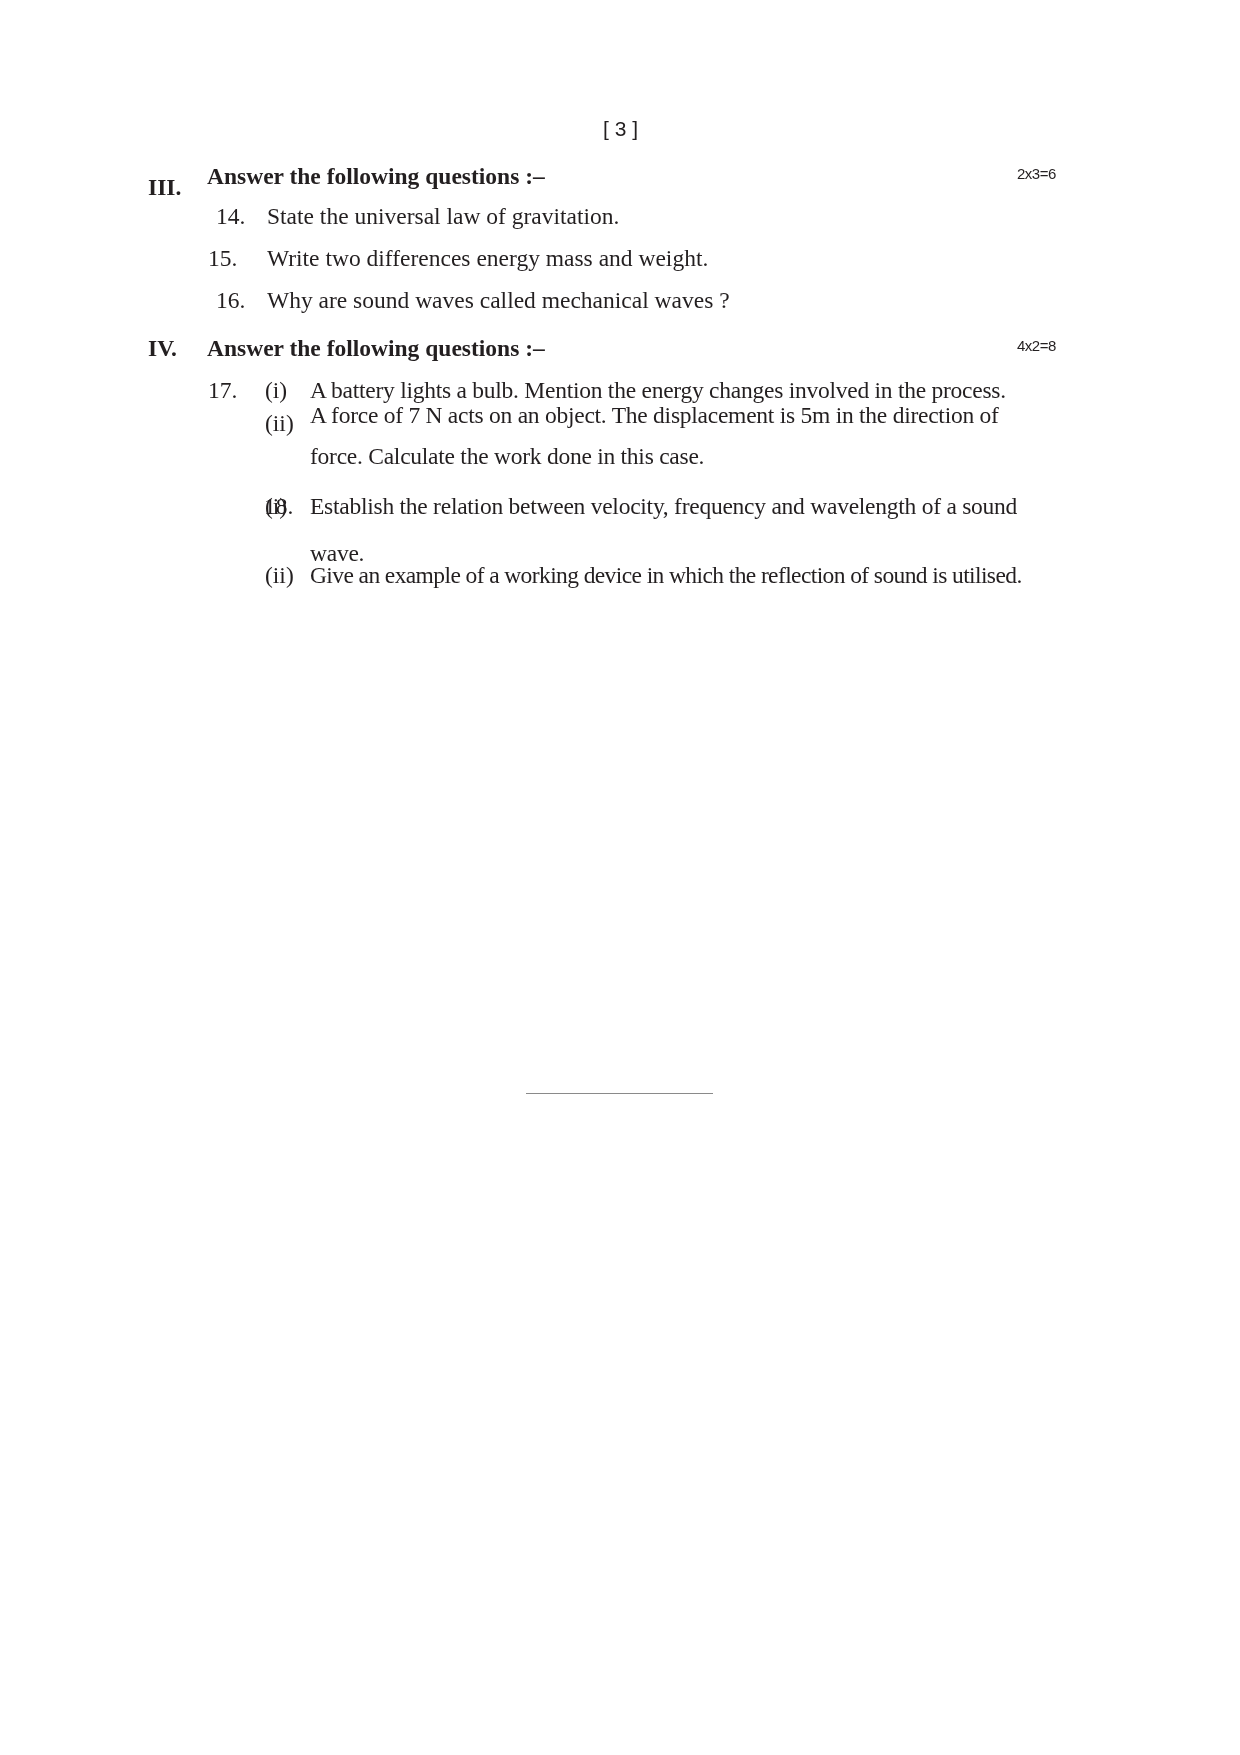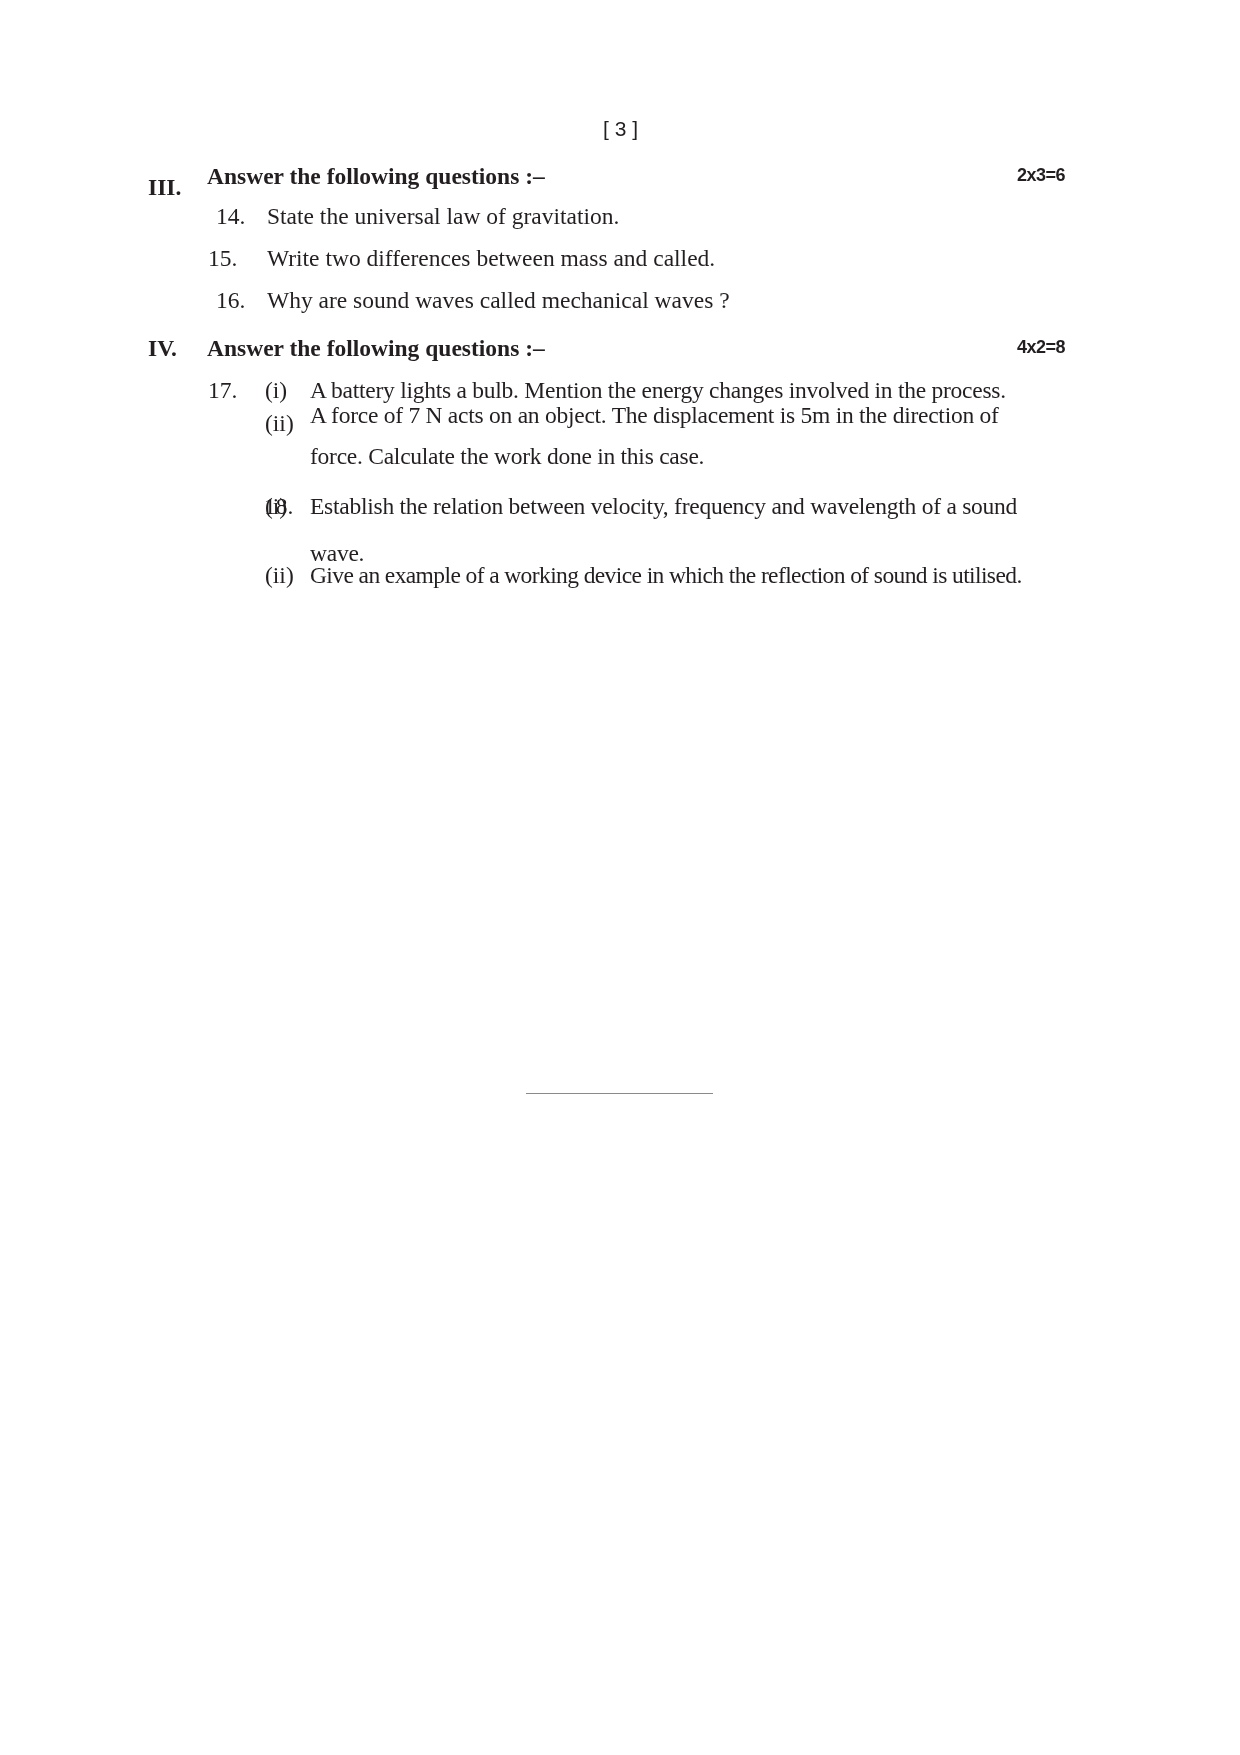--- a/index.html
+++ b/index.html
@@ -1,37 +1,37 @@
 <!DOCTYPE html>
 <html><head>
   <meta charset="utf-8">
   <style>
     html, body { margin: 0; padding: 0; background: #ffffff; }
     body { width: 1240px; height: 1755px; position: relative; overflow: hidden; }
     .t { position: absolute; font-family: "Liberation Serif", serif; font-size: 23.5px; color: #231f20; white-space: nowrap; line-height: 1; }
     .b { font-weight: bold; }
     .sans { font-family: "Liberation Sans", sans-serif; font-size: 21px; }
-    .marks { font-family: "Liberation Sans", sans-serif; font-size: 18px; letter-spacing: -0.5px; font-weight: bold; }
+    .marks { font-family: "Liberation Sans", sans-serif; font-size: 15px; letter-spacing: -0.5px; }
     .rule { position: absolute; left: 526px; top: 1093px; width: 187px; height: 1px; background: #8a8a8a; }
     .narrow { letter-spacing: -0.25px; }
   </style>
 </head>
 <body>
 
 <div class="t sans" style="left:603px; top:118px;">[ 3 ]</div>
 
 <div class="t b" style="left:148px; top:176px;">III.</div>
 <div class="t b" style="left:207px; top:165px;">Answer the following questions :–</div>
 <div class="t marks" style="left:1017px; top:166px;">2x3=6</div>
 
 <div class="t" style="left:208px; top:205px;margin-left:8px;">14.</div>
 <div class="t" style="left:267px; top:205px;">State the universal law of gravitation.</div>
 
 <div class="t" style="left:208px; top:247px;">15.</div>
-<div class="t" style="left:267px; top:247px;">Write two differences between mass and called.</div>
+<div class="t" style="left:267px; top:247px;">Write two differences energy mass and weight.</div>
 
 <div class="t" style="left:216px; top:289px;">16.</div>
 <div class="t" style="left:267px; top:289px;">Why are sound waves called mechanical waves ?</div>
 
 <div class="t b" style="left:148px; top:337px;">IV.</div>
 <div class="t b" style="left:207px; top:337px;">Answer the following questions :–</div>
 <div class="t marks" style="left:1017px; top:338px;">4x2=8</div>
 
 <div class="t" style="left:208px; top:379px;">17.</div>
 <div class="t" style="left:265px; top:379px;">(i)</div>

